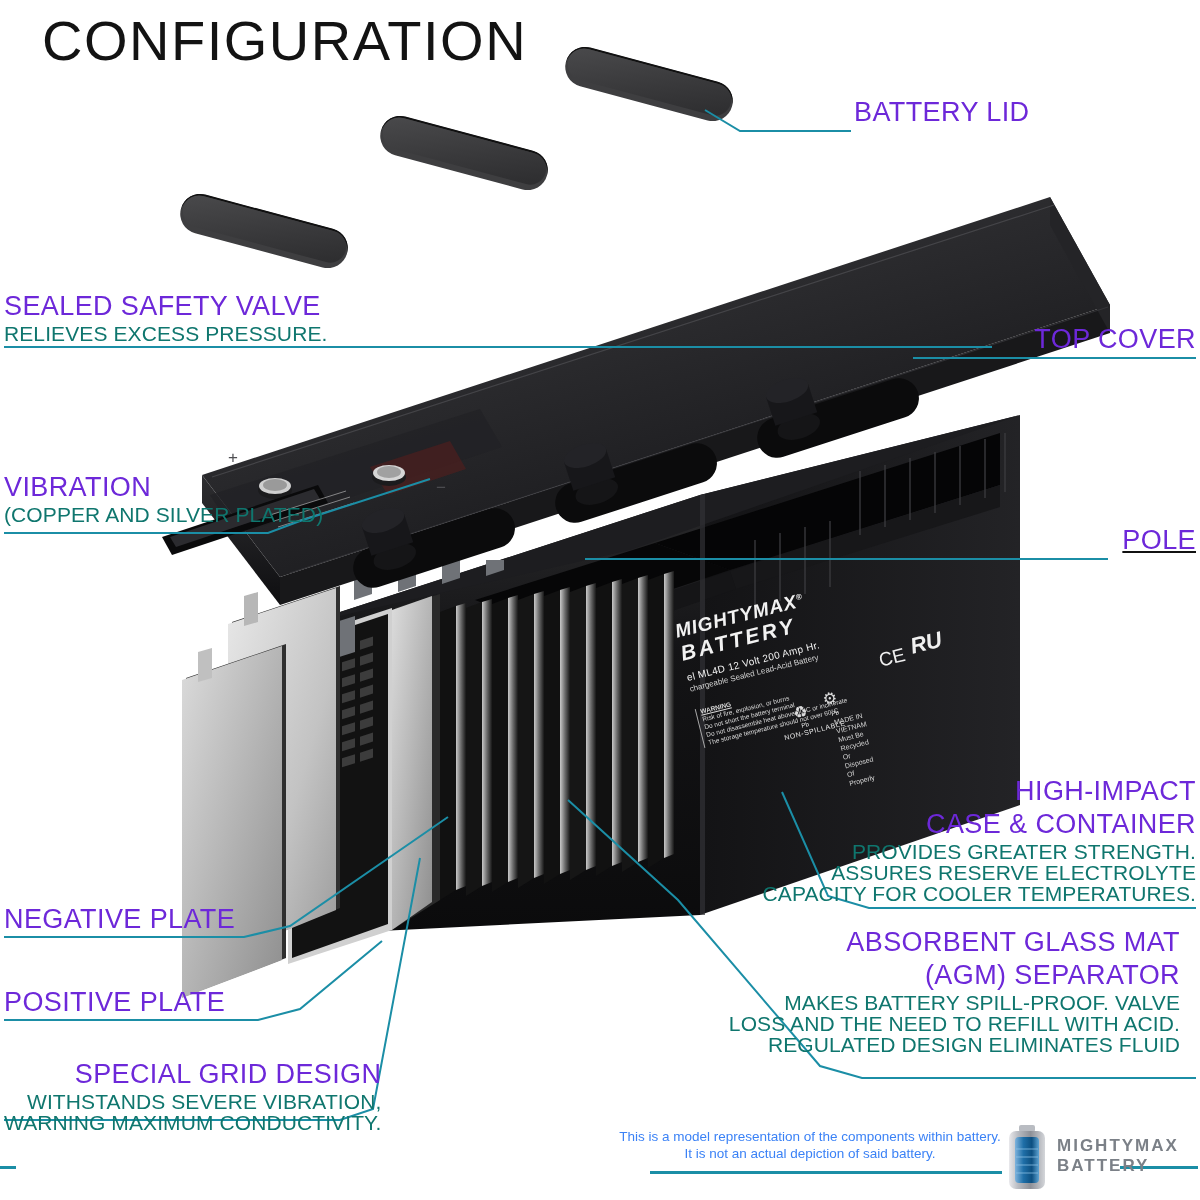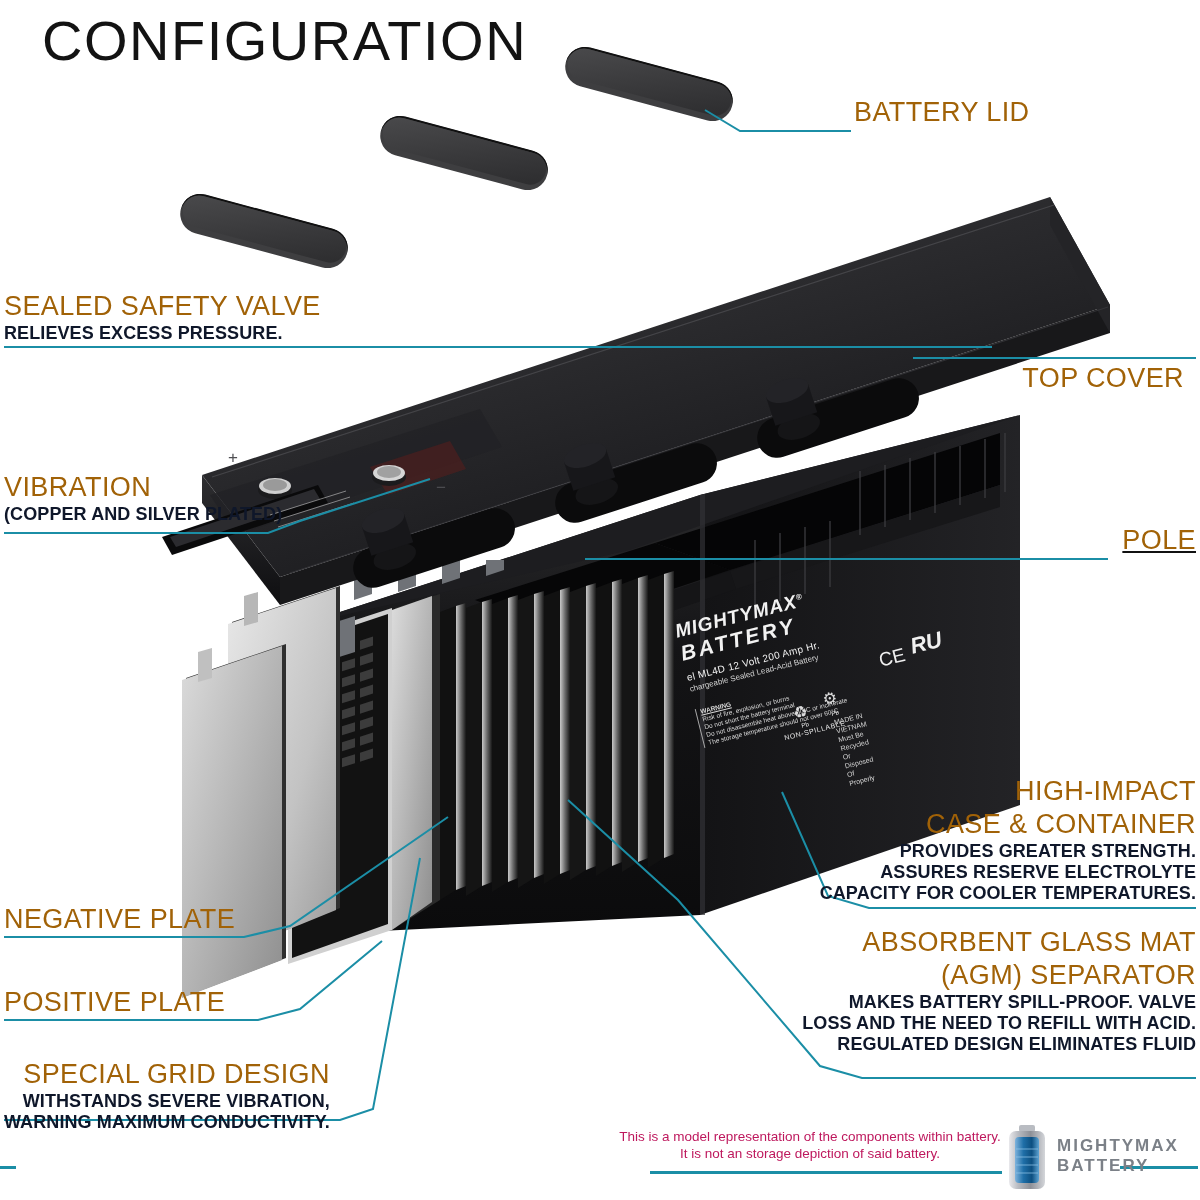--- a/index.html
+++ b/index.html
@@ -3,22 +3,22 @@
 <meta charset="utf-8">
 <style>
   html,body{margin:0;padding:0;background:#fff;}
   body{width:1200px;height:1200px;overflow:hidden;
        font-family:"Liberation Sans","DejaVu Sans",sans-serif;color:#111;}
   #stage{position:relative;width:1200px;height:1200px;background:#ffffff;}
 
   
   .ttl{position:absolute;font-size:56px;letter-spacing:1.5px;font-weight:400;color:#131313;white-space:nowrap;}
   .lbl{position:absolute;white-space:nowrap;}
-  .lbl .h{font-size:27px;line-height:33px;letter-spacing:.4px;color:#a16207;font-weight:400;}
-  .lbl .s{font-size:18px;line-height:21px;letter-spacing:.1px;color:#0f172a;font-weight:700;}
+  .lbl .h{font-size:27px;line-height:33px;letter-spacing:.4px;color:#6d28d9;font-weight:400;}
+  .lbl .s{font-size:21px;line-height:21px;letter-spacing:.1px;color:#0f766e;font-weight:400;}
   .lbl.r{text-align:right;}
   svg.leader{position:absolute;overflow:visible;}
   svg.leader path{fill:none;stroke:#1b8ea6;stroke-width:2;}
 
   
   .art{position:absolute;}
   .cap{position:absolute;background:#3e3e40;border-radius:40px;
        box-shadow:0 2px 0 #111 inset;transform-origin:center;}
   .cap:after{content:"";position:absolute;inset:2px 2px 6px 2px;border-radius:38px;
        background:linear-gradient(160deg,#4a4a4c 0%,#39393b 55%,#2c2c2e 100%);}
@@ -27,21 +27,21 @@
   .slabwrap{position:absolute;left:150px;top:185px;width:980px;height:420px;}
 
   
   .casewrap{position:absolute;left:300px;top:375px;width:800px;height:560px;}
 
   
   .platewrap{position:absolute;left:140px;top:560px;width:620px;height:500px;}
 
   
   .foot{position:absolute;}
-  .foot .t{font-size:13.5px;line-height:17px;color:#be185d;text-align:center;font-weight:400;}
+  .foot .t{font-size:13.5px;line-height:17px;color:#3b82f6;text-align:center;font-weight:400;}
   .footline{position:absolute;height:2.5px;background:#1b8ea6;}
 
   .logoTxt{font-family:"Liberation Sans","DejaVu Sans",sans-serif;font-weight:700;
            letter-spacing:2px;color:#7b8087;}
 </style>
 </head>
 <body>
 
 <div id="stage">
 
@@ -356,21 +356,21 @@
 
     <path d="M1196,908 L869,908 L828,896 L782,792"></path>
 
     <path d="M1196,1078 L862,1078 L820,1066 L678,900 L568,800"></path>
   </svg>
 
   <div class="lbl" style="left:854px;top:96px;">
     <div class="h">BATTERY LID</div>
   </div>
 
-  <div class="lbl r" style="right:16px;top:323px;margin-top:39px;">
+  <div class="lbl r" style="right:4px;top:323px;">
     <div class="h">TOP COVER</div>
   </div>
 
   <div class="lbl r" style="right:4px;top:524px;text-decoration:underline;">
     <div class="h">POLE</div>
   </div>
 
   <div class="lbl" style="left:4px;top:290px;">
     <div class="h">SEALED SAFETY VALVE</div>
     <div class="s">RELIEVES EXCESS PRESSURE.</div>
@@ -396,31 +396,31 @@
   </div>
 
   <div class="lbl r" style="right:4px;top:775px;">
     <div class="h">HIGH-IMPACT</div>
     <div class="h">CASE &amp; CONTAINER</div>
     <div class="s">PROVIDES GREATER STRENGTH.</div>
     <div class="s">ASSURES RESERVE ELECTROLYTE</div>
     <div class="s">CAPACITY FOR COOLER TEMPERATURES.</div>
   </div>
 
-  <div class="lbl r" style="right:4px;top:926px;">
+  <div class="lbl r" style="right:20px;top:926px;">
     <div class="h">ABSORBENT GLASS MAT</div>
     <div class="h">(AGM) SEPARATOR</div>
     <div class="s">MAKES BATTERY SPILL-PROOF. VALVE</div>
     <div class="s">LOSS AND THE NEED TO REFILL WITH ACID.</div>
     <div class="s">REGULATED DESIGN ELIMINATES FLUID</div>
   </div>
 
   <div class="foot" style="left:610px;top:1128px;width:400px;">
     <div class="t">This is a model representation of the components within battery.</div>
-    <div class="t">It is not an storage depiction of said battery.</div>
+    <div class="t">It is not an actual depiction of said battery.</div>
   </div>
   <div class="footline" style="left:650px;top:1171px;width:352px;"></div>
   <div class="footline" style="left:1120px;top:1166px;width:78px;"></div>
   <div class="footline" style="left:0px;top:1166px;width:16px;"></div>
 
   <div style="position:absolute;left:1005px;top:1122px;width:190px;height:72px;">
     <svg width="44" height="68" viewBox="0 0 44 68" style="position:absolute;left:0;top:2px;">
       <defs>
         <linearGradient id="gCell" x1="0" y1="0" x2="1" y2="0">
           <stop offset="0%" stop-color="#7fb4dd"></stop>

